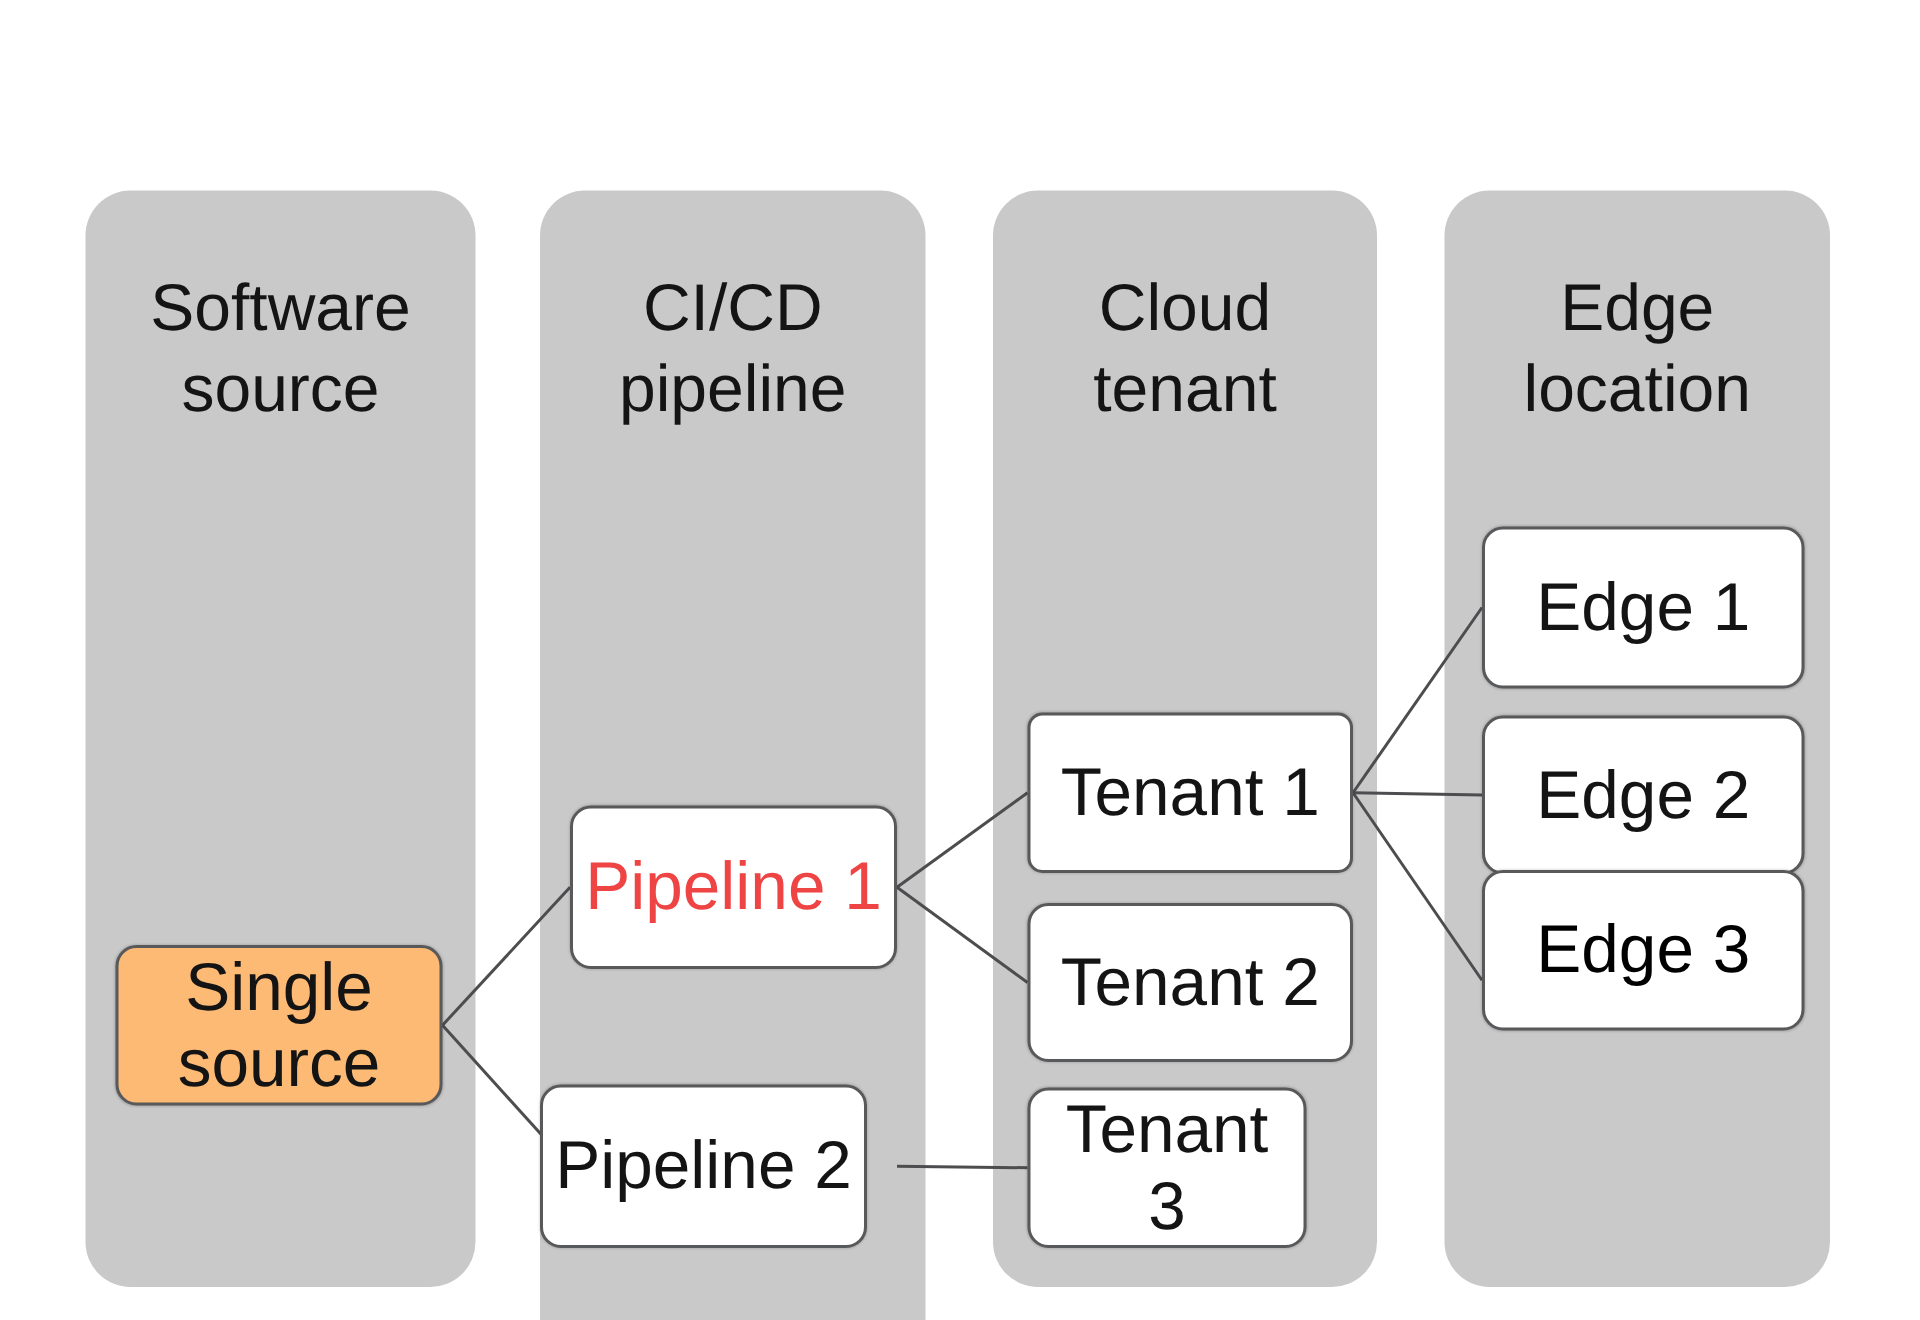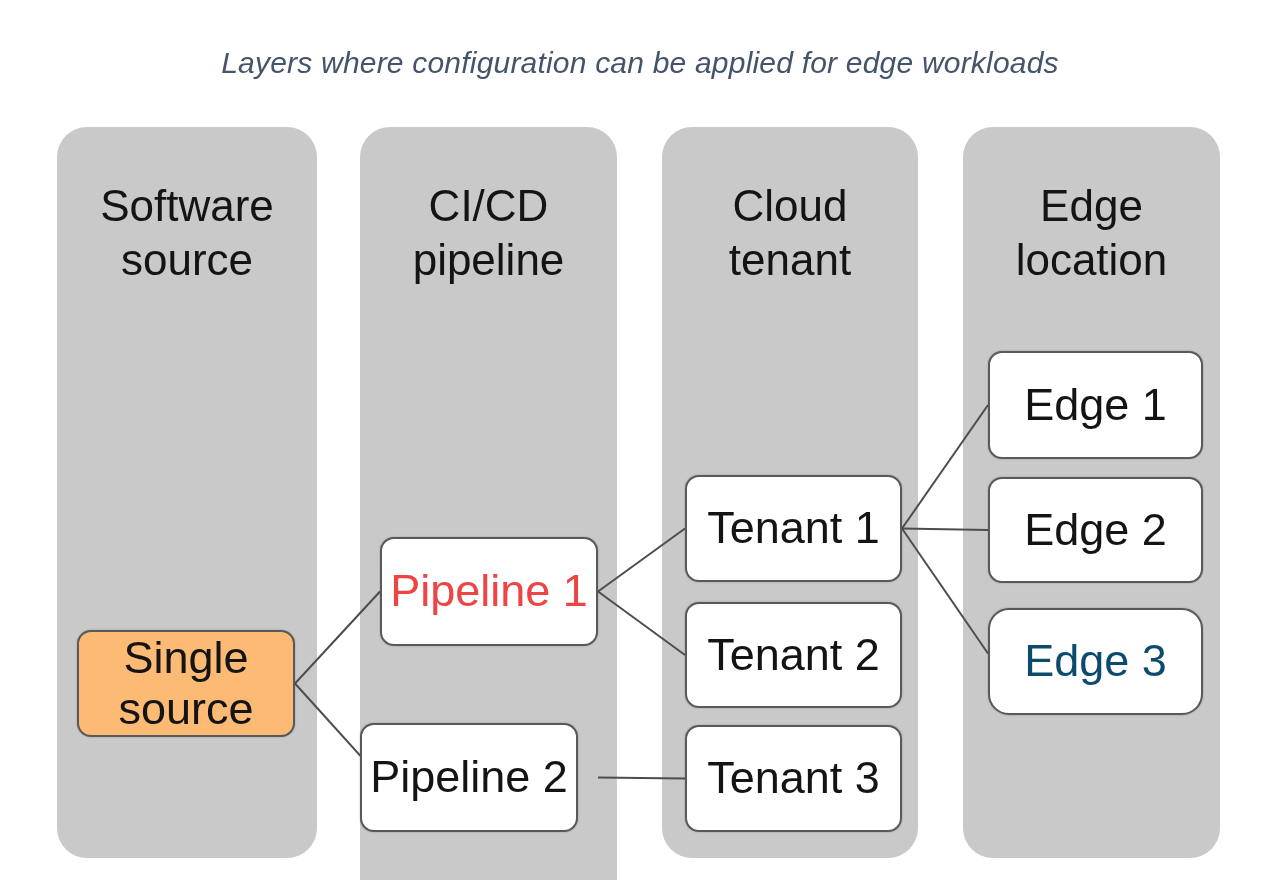--- a/index.html
+++ b/index.html
@@ -58,21 +58,20 @@
   #connector-svg {
     position: absolute;
     top: 0;
     left: 0;
   }
 </style>
 </head>
 <body>
 
 <div class="canvas">
-  <div class="diagram-title" style="color: rgb(68, 84, 106);">Layers where configuration can be applied for edge workloads</div>
 
   <div id="columns-root">
       <div class="column" style="left: 57px; top: 127px; width: 260px; height: 731px; background: rgb(201, 201, 202);">
         <div class="column-header">Software source</div>
       </div>
       <div class="column" style="left: 360px; top: 127px; width: 257px; height: 858px; background: rgb(201, 201, 202);">
         <div class="column-header">CI/CD pipeline</div>
       </div>
       <div class="column" style="left: 662px; top: 127px; width: 256px; height: 731px; background: rgb(201, 201, 202);">
         <div class="column-header">Cloud tenant</div>
@@ -90,20 +89,20 @@
       <line x1="598" y1="777.5" x2="685" y2="778.5" stroke="#4d4d4f" stroke-width="2"></line>
       <line x1="902" y1="528.5" x2="988" y2="405" stroke="#4d4d4f" stroke-width="2"></line>
       <line x1="902" y1="528.5" x2="988" y2="530" stroke="#4d4d4f" stroke-width="2"></line>
       <line x1="902" y1="528.5" x2="988" y2="653.5" stroke="#4d4d4f" stroke-width="2"></line>
     </svg>
 
   <div id="nodes-root">
       <div class="node" style="left: 77px; top: 630px; width: 218px; height: 107px; background: #fdba74; border-color: rgb(88, 89, 91); color: rgb(20, 20, 20);">Single source</div>
       <div class="node" style="left: 380px; top: 537px; width: 218px; height: 109px; background: rgb(255, 255, 255); border-color: rgb(88, 89, 91); color: #ef4444;">Pipeline 1</div>
       <div class="node" style="left: 360px; top: 723px; width: 218px; height: 109px; background: rgb(255, 255, 255); border-color: rgb(88, 89, 91); color: rgb(20, 20, 20);">Pipeline 2</div>
-      <div class="node" style="left: 685px; top: 475px; width: 217px; height: 107px; background: rgb(255, 255, 255); border-color: rgb(88, 89, 91); color: rgb(20, 20, 20);">Tenant 1</div>
+      <div class="node" style="left: 685px; top: 475px; width: 217px; height: 107px; background: rgb(255, 255, 255); border-color: rgb(88, 89, 91); color: rgb(20, 20, 20); border-radius: 10px;">Tenant 1</div>
       <div class="node" style="left: 685px; top: 602px; width: 217px; height: 106px; background: rgb(255, 255, 255); border-color: rgb(88, 89, 91); color: rgb(20, 20, 20);">Tenant 2</div>
-      <div class="node" style="left: 685px; top: 725px; width: 217px; height: 107px; background: rgb(255, 255, 255); border-color: rgb(88, 89, 91); color: rgb(20, 20, 20);">Tenant 3</div>
+      <div class="node" style="left: 685px; top: 725px; width: 186px; height: 107px; background: rgb(255, 255, 255); border-color: rgb(88, 89, 91); color: rgb(20, 20, 20);">Tenant 3</div>
       <div class="node" style="left: 988px; top: 351px; width: 215px; height: 108px; background: rgb(255, 255, 255); border-color: rgb(88, 89, 91); color: rgb(20, 20, 20);">Edge 1</div>
       <div class="node" style="left: 988px; top: 477px; width: 215px; height: 106px; background: rgb(255, 255, 255); border-color: rgb(88, 89, 91); color: rgb(20, 20, 20);">Edge 2</div>
-      <div class="node" style="left: 988px; top: 608px; width: 215px; height: 107px; background: rgb(255, 255, 255); border-color: rgb(88, 89, 91); color: #0c4a6e; border-radius: 21px;">Edge 3</div>
+      <div class="node" style="left: 988px; top: 580px; width: 215px; height: 107px; background: rgb(255, 255, 255); border-color: rgb(88, 89, 91); color: #000000;">Edge 3</div>
     </div>
 </div>
 
 </body></html>

